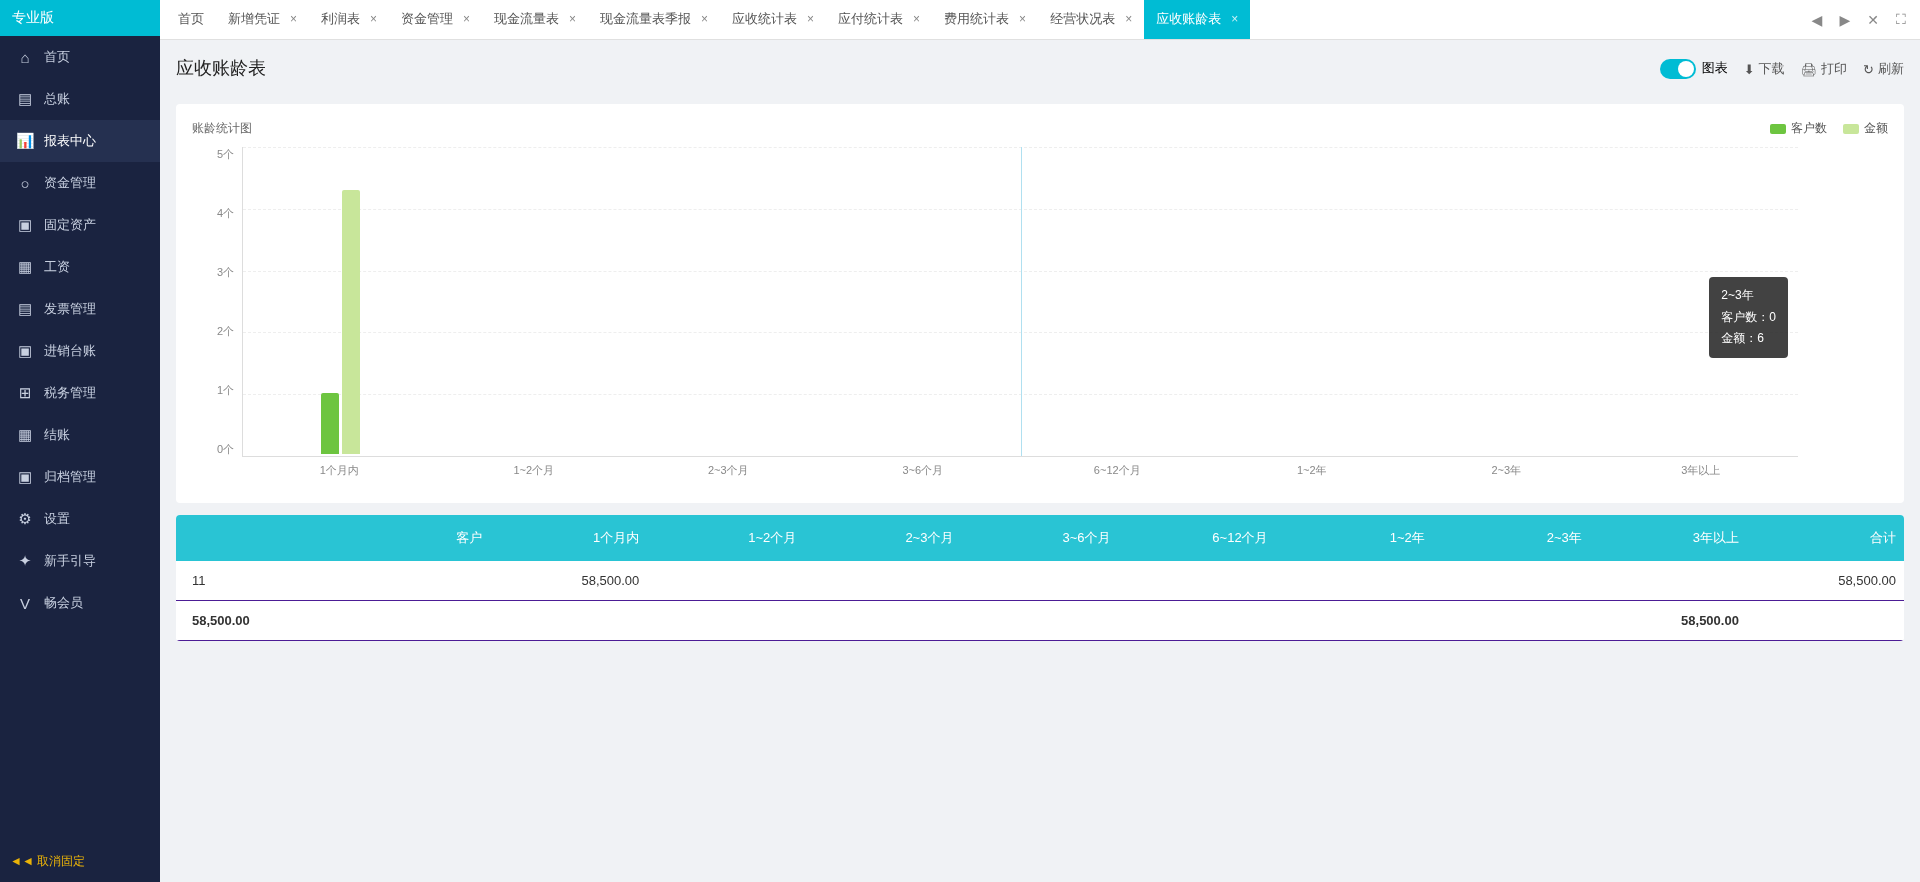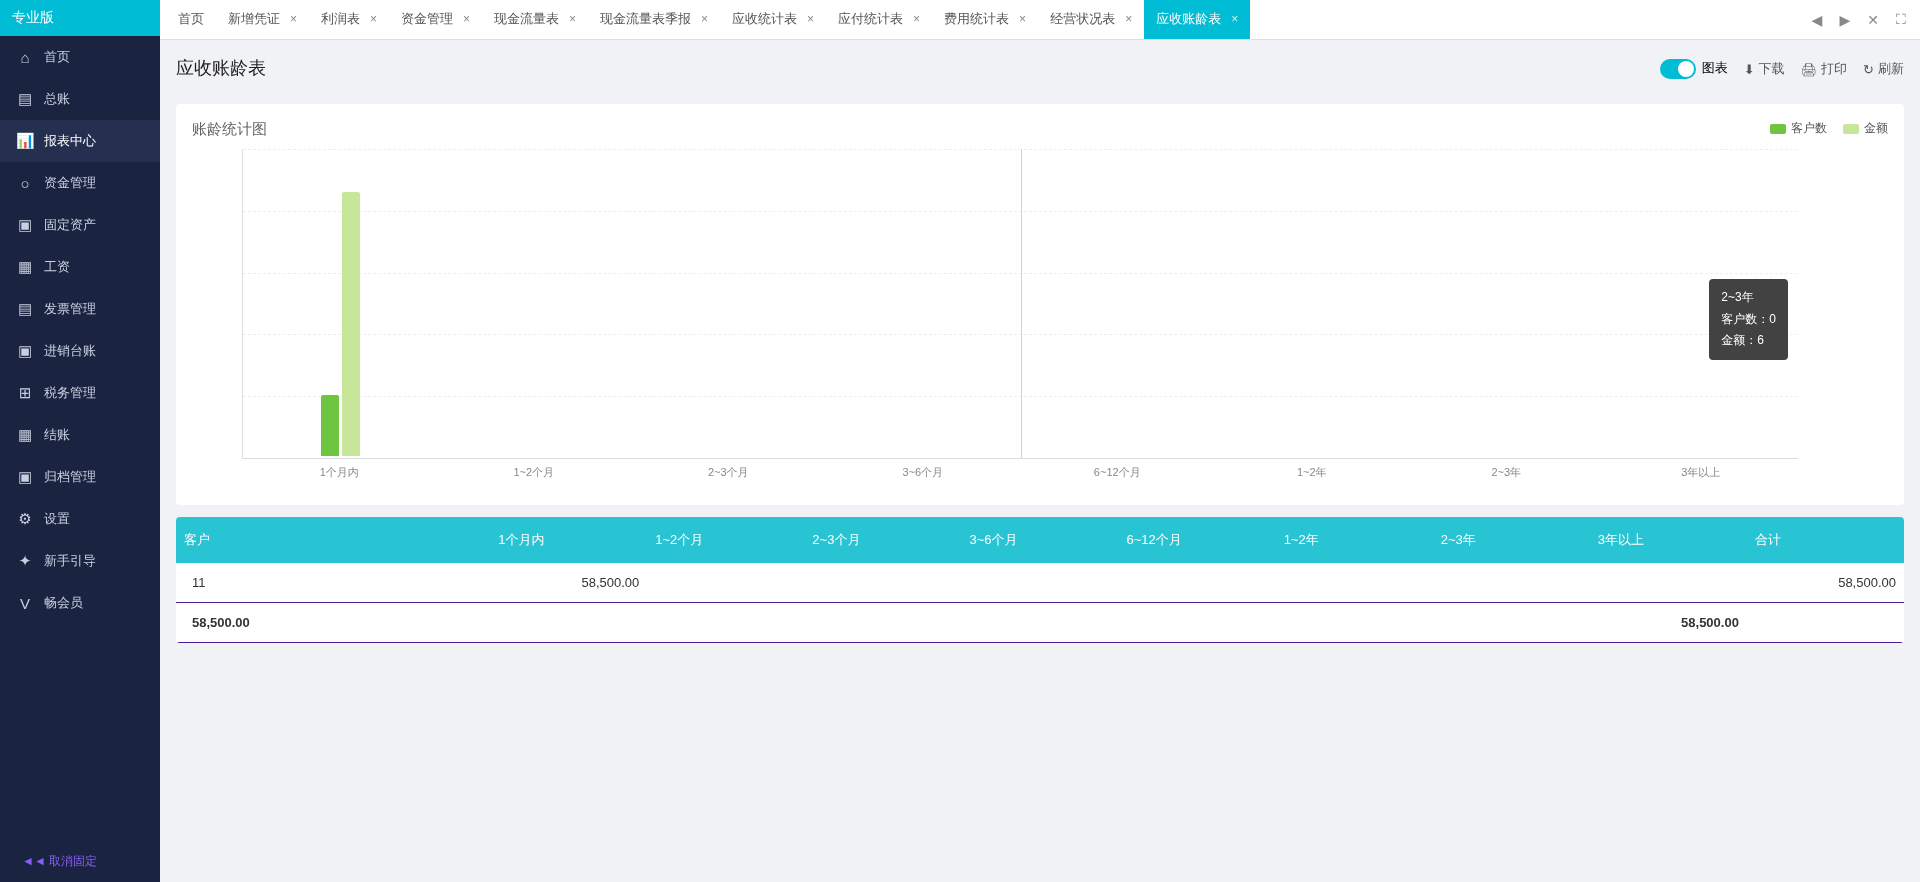--- a/index.html
+++ b/index.html
@@ -34,23 +34,23 @@
       font-size: 13px;
       color: #c8d0e0;
     }
     .sidebar-item.active {
       background: #253050;
       color: #ffffff;
     }
     .sidebar-icon { font-size: 15px; width: 18px; text-align: center; }
     .sidebar-bottom {
       margin-top: auto;
-      padding: 12px 22px;
+      padding: 12px 10px;
       font-size: 12px;
-      color: #8b5cf6;
+      color: #eab308;
       cursor: pointer;
       display: flex;
       align-items: center;
       gap: 8px;
     }
 
     
     .main {
       flex: 1;
       display: flex;
@@ -167,21 +167,21 @@
 
     
     .chart-container {
       background: #fff;
       border-radius: 4px;
       padding: 16px;
       margin-bottom: 12px;
       position: relative;
     }
     .chart-title {
-      font-size: 15px;
+      font-size: 12px;
       color: #666;
       margin-bottom: 10px;
     }
     .chart-legend {
       position: absolute;
       top: 16px;
       right: 16px;
       display: flex;
       gap: 16px;
       font-size: 12px;
@@ -313,21 +313,21 @@
     .table-header {
       display: grid;
       grid-template-columns: 2fr 1fr 1fr 1fr 1fr 1fr 1fr 1fr 1fr 1fr;
       background: #29c4d4;
       color: #fff;
       font-size: 13px;
       font-weight: 500;
     }
     .th {
       padding: 14px 8px;
-      text-align: left;
+      text-align: right;
     }
     .table-row {
       display: grid;
       grid-template-columns: 2fr 1fr 1fr 1fr 1fr 1fr 1fr 1fr 1fr 1fr;
       border-bottom: 1px solid #4c1d95;
       font-size: 13px;
       color: #333;
     }
     .td {
       padding: 12px 8px;
@@ -503,20 +503,28 @@
           <span>客户数</span>
         </div>
         <div class="legend-item">
           <div class="legend-color" style="background:#c8e69a;"></div>
           <span>金额</span>
         </div>
       </div>
 
       <div class="chart-area">
 
+        <div class="y-axis-left">
+          <span>5个</span>
+          <span>4个</span>
+          <span>3个</span>
+          <span>2个</span>
+          <span>1个</span>
+          <span>0个</span>
+        </div>
 
         <div class="chart-plot">
 
           <div class="grid-line" style="top:0%;"></div>
           <div class="grid-line" style="top:20%;"></div>
           <div class="grid-line" style="top:40%;"></div>
           <div class="grid-line" style="top:60%;"></div>
           <div class="grid-line" style="top:80%;"></div>
 
           <div class="bars-group">

